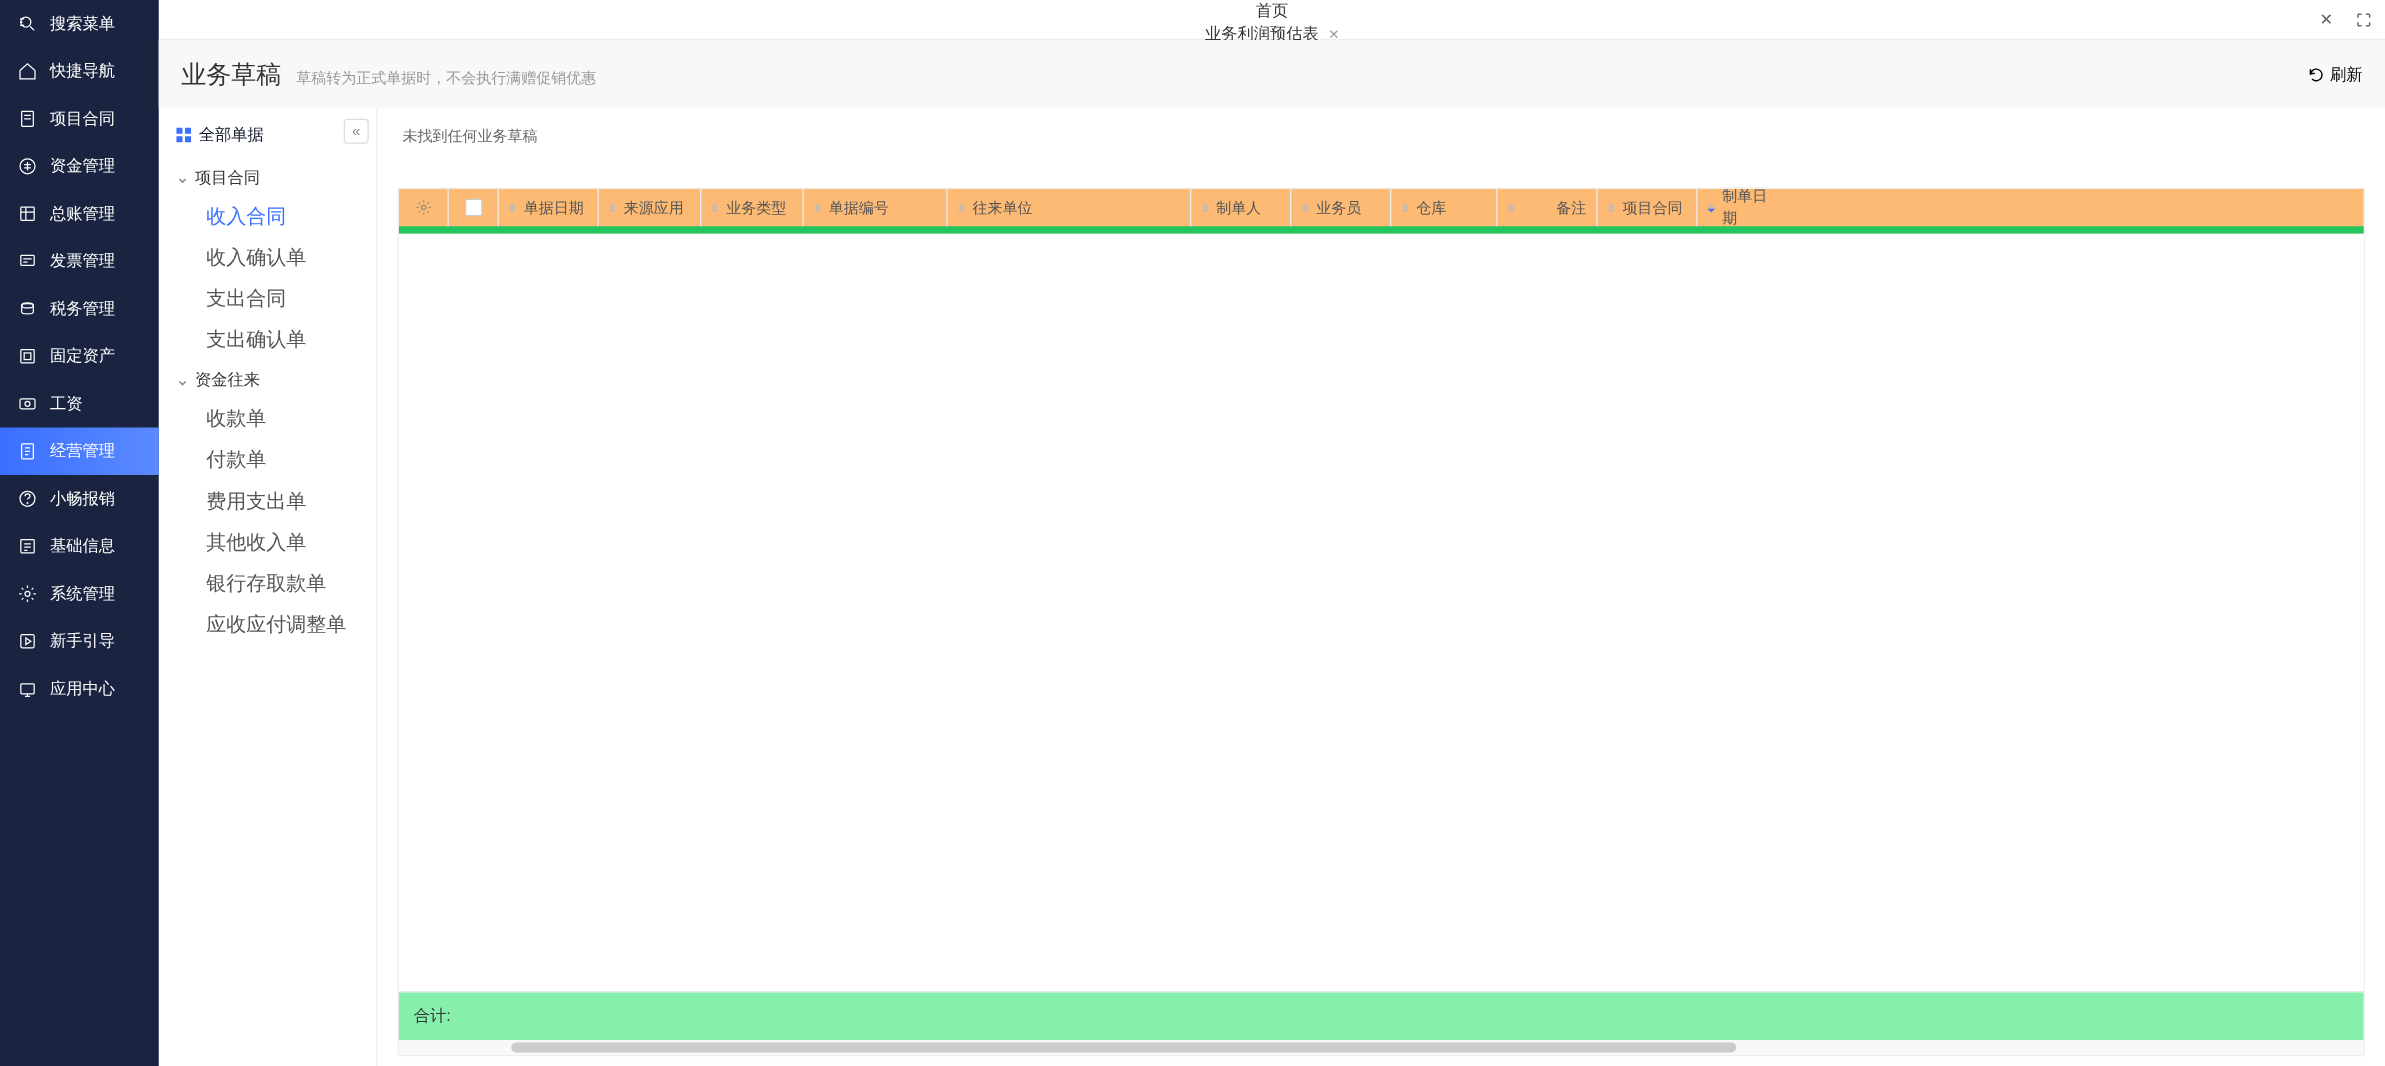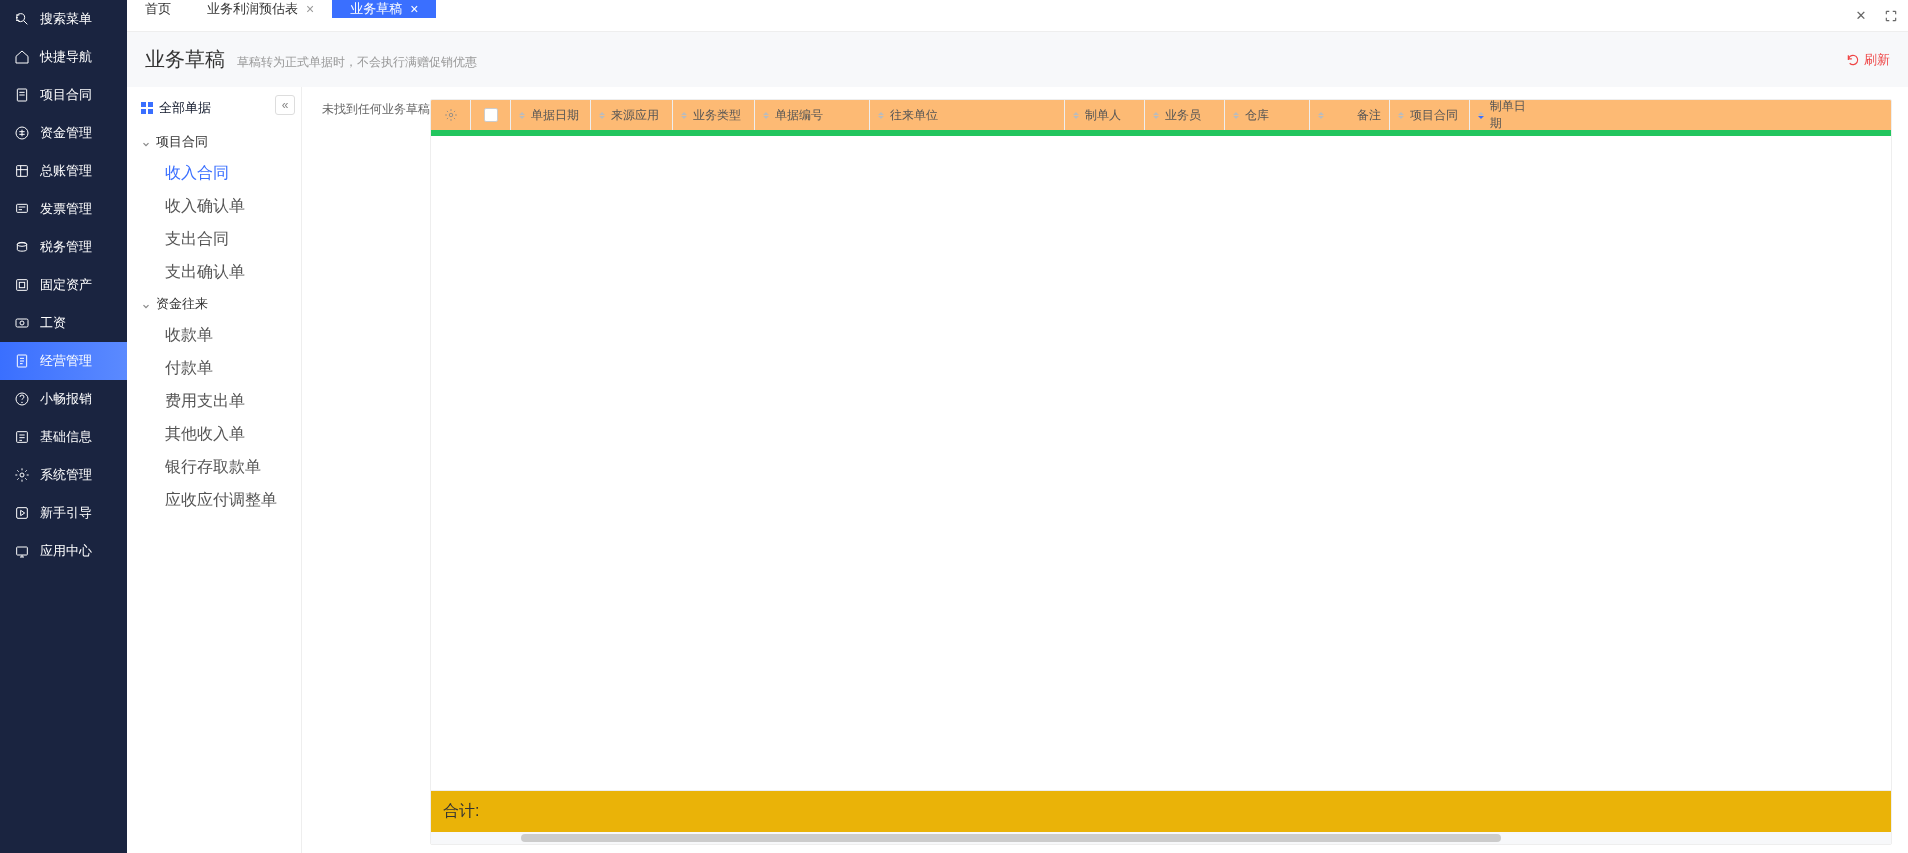--- a/index.html
+++ b/index.html
@@ -10,66 +10,66 @@
 .sidebar { width: 127px; background: #1a2440; color: #fff; flex-shrink: 0; }
 .sidebar-item { display: flex; align-items: center; padding: 10px 14px; cursor: pointer; font-size: 13px; }
 .sidebar-item.active { background: linear-gradient(90deg, #3a6fff, #5b8aff); }
 .sidebar-icon { width: 16px; height: 16px; margin-right: 10px; display: inline-flex; align-items: center; justify-content: center; flex-shrink: 0; }
 .sidebar-icon svg { width: 16px; height: 16px; fill: none; stroke: currentColor; stroke-width: 1.5; }
 
 
 .main { flex: 1; display: flex; flex-direction: column; min-width: 0; }
 
 
-.tabs-row { height: 32px; display: flex; align-items: flex-start; border-bottom: 1px solid #eee; position: relative; }
+.tabs-row { height: 32px; display: flex; align-items: center; border-bottom: 1px solid #eee; position: relative; flex-direction: column; }
 .tab { padding: 0 18px; display: flex; align-items: center; font-size: 13px; cursor: pointer; position: relative; color: #333; }
 .tab-close { margin-left: 8px; color: #999; font-size: 14px; line-height: 1; cursor: pointer; }
 .tab.active { background: #3a6fff; color: #fff; }
 .tab.active .tab-close { color: #fff; }
 .top-actions { position: absolute; right: 8px; top: 50%; transform: translateY(-50%); display: flex; gap: 12px; }
 .top-action-btn { width: 18px; height: 18px; display: flex; align-items: center; justify-content: center; cursor: pointer; color: #666; }
 
 
 .page-header { padding: 14px 18px; background: #f7f8fa; display: flex; align-items: baseline; position: relative; }
 .page-title { font-size: 20px; font-weight: 500; color: #333; margin-right: 12px; }
 .page-hint { font-size: 12px; color: #999; }
-.refresh-btn { position: absolute; right: 18px; top: 50%; transform: translateY(-50%); color: #ef4444; font-size: 13px; cursor: pointer; display: flex; align-items: center; gap: 4px; }
+.refresh-btn { position: absolute; right: 18px; top: 50%; transform: translateY(-50%); color: #000000; font-size: 13px; cursor: pointer; display: flex; align-items: center; gap: 4px; }
 .refresh-btn svg { width: 14px; height: 14px; stroke: currentColor; fill: none; stroke-width: 2; }
 
 
 .body { flex: 1; display: flex; min-height: 0; }
 
 
 .filter-panel { width: 175px; border-right: 1px solid #eee; padding: 12px 0; position: relative; flex-shrink: 0; }
 .collapse-btn { position: absolute; right: 6px; top: 8px; width: 20px; height: 20px; border: 1px solid #ddd; border-radius: 3px; display: flex; align-items: center; justify-content: center; cursor: pointer; color: #888; font-size: 12px; background: #fff; }
 .filter-head { display: flex; align-items: center; gap: 6px; padding: 0 14px 10px; color: #0f172a; font-size: 13px; }
 .grid-icon { width: 12px; height: 12px; }
 .grid-icon rect { fill: #3a6fff; }
 .filter-group-title { display: flex; align-items: center; gap: 5px; padding: 6px 14px; cursor: pointer; font-size: 13px; color: #333; }
 .chev { width: 10px; height: 10px; display: inline-block; }
 .chev svg { width: 10px; height: 10px; stroke: #888; fill: none; stroke-width: 1.5; }
 .filter-leaf { padding: 6px 14px 6px 38px; font-size: 16px; cursor: pointer; color: #555; }
 .filter-leaf.active { color: #3a6fff; }
 
 
-.content { flex: 1; display: flex; flex-direction: row; padding: 12px 16px 8px; min-width: 0; }
+.content { flex: 1; display: flex; flex-direction: column; padding: 12px 16px 8px; min-width: 0; gap: 22px; }
 .empty-msg { font-size: 12px; color: #666; padding: 2px 0 10px 4px; }
 .table-wrap { flex: 1; border: 1px solid #eee; border-radius: 2px; overflow: hidden; display: flex; flex-direction: column; }
 .thead { display: flex; background: #fdba74; border-bottom: 6px solid #22c55e; height: 36px; }
 .th { display: flex; align-items: center; padding: 0 8px; border-right: 1px solid #eee; font-size: 12px; color: #555; position: relative; }
 .th:last-child { border-right: none; justify-content: center; }
 .sort-icon { margin-right: 4px; width: 8px; display: inline-flex; flex-direction: column; gap: 1px; }
 .sort-icon::before, .sort-icon::after { content: ""; width: 0; height: 0; border-left: 3px solid transparent; border-right: 3px solid transparent; }
 .sort-icon::before { border-bottom: 3px solid #bbb; }
 .sort-icon::after { border-top: 3px solid #bbb; }
 .sort-icon.active-desc::after { border-top-color: #3a6fff; }
 .gear-th, .chk-th { width: 40px; justify-content: center; }
 .chk { width: 14px; height: 14px; border: 1px solid #ccc; border-radius: 2px; background: #fff; cursor: pointer; }
 .tbody { flex: 1; background: #fff; }
-.tfoot { background: #eab308; padding: 10px 12px; font-size: 16px; border-top: 1px solid #eee; }
+.tfoot { background: #86efac; padding: 10px 12px; font-size: 13px; border-top: 1px solid #eee; }
 .hscroll { height: 12px; background: #f7f8fa; position: relative; }
 .hscroll-thumb { position: absolute; left: 90px; top: 2px; height: 8px; width: 980px; background: #ccc; border-radius: 4px; }
 
 
 .c-date { width: 80px; }
 .c-src { width: 82px; }
 .c-type { width: 82px; }
 .c-no { width: 115px; }
 .c-partner { width: 195px; }
 .c-maker { width: 80px; }

